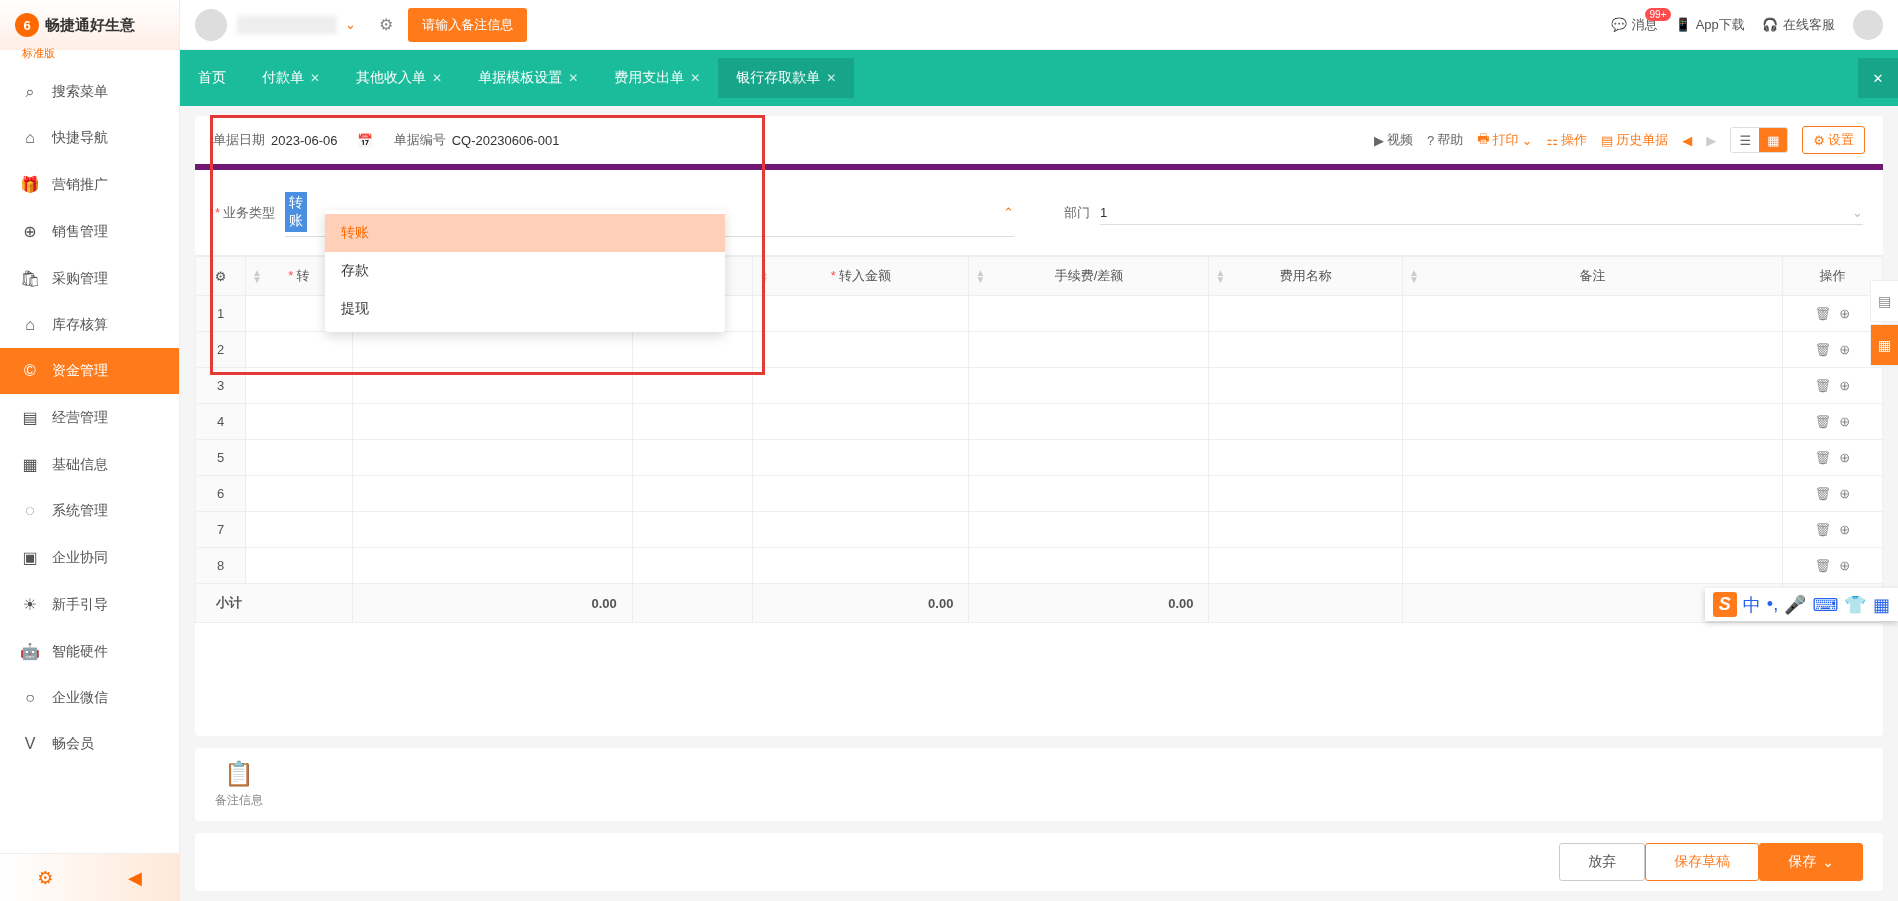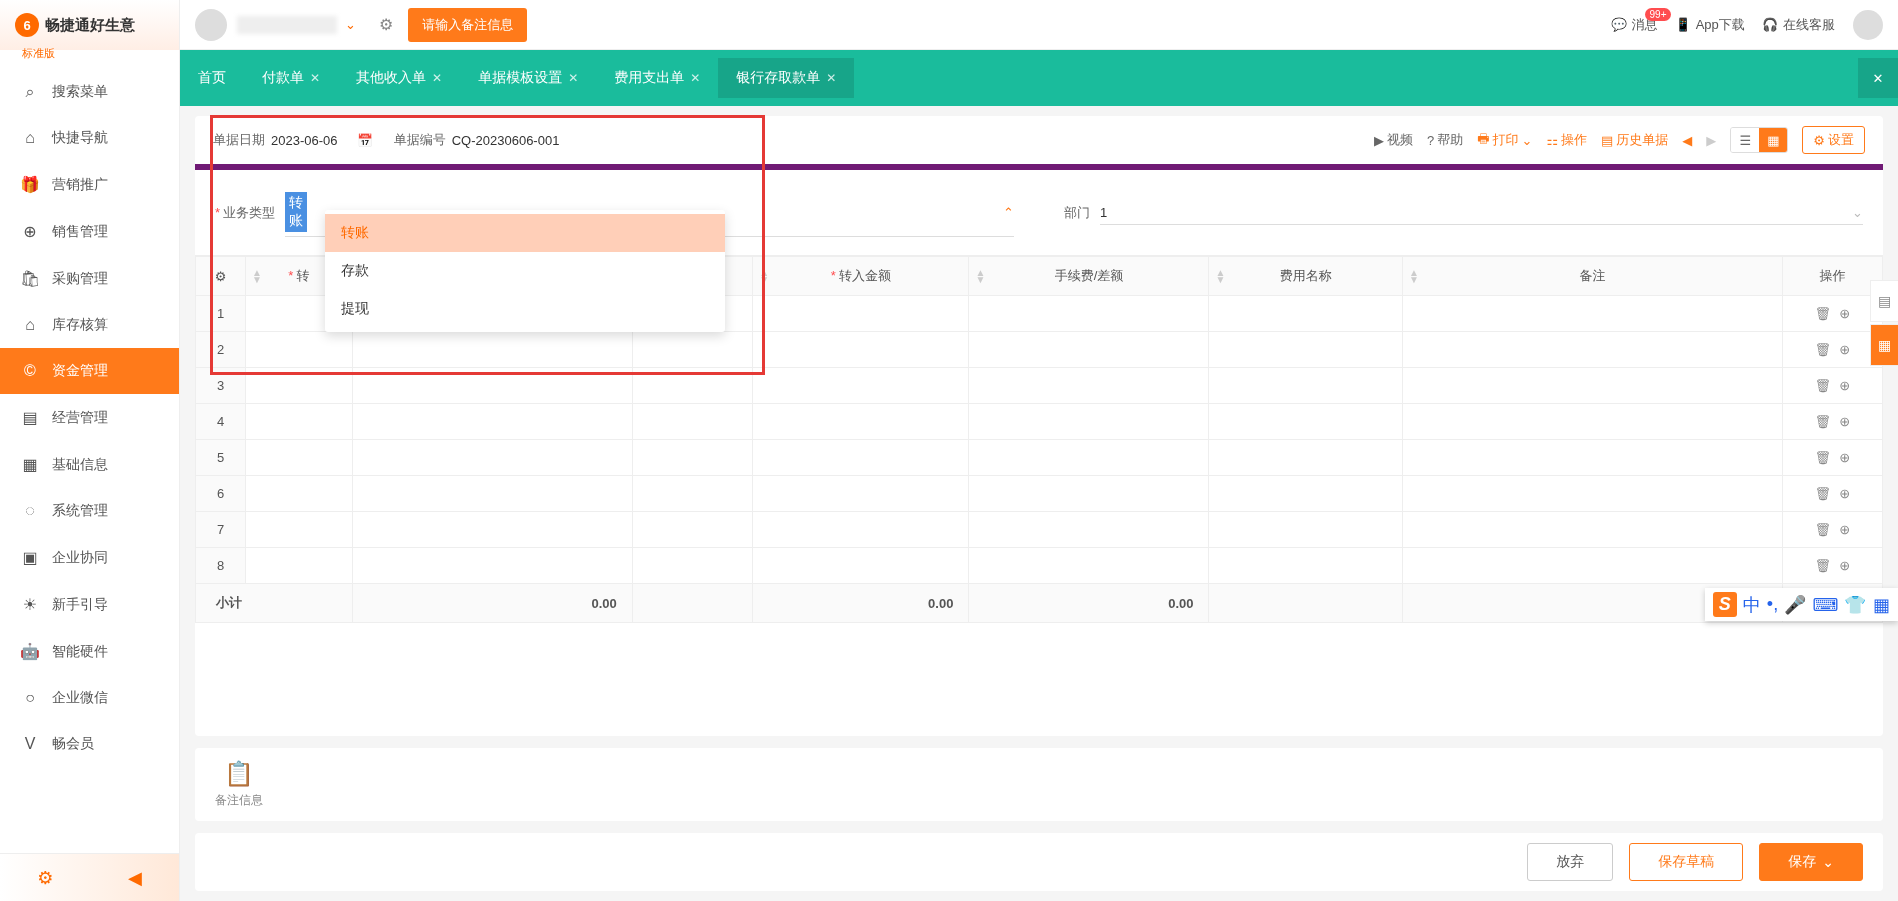--- a/index.html
+++ b/index.html
@@ -94,21 +94,21 @@
 
 
 .remark-box { background: #fff; margin-top: 12px; border-radius: 4px; display: flex; align-items: center; padding: 12px 20px; }
 .remark-icon { display: flex; flex-direction: column; align-items: center; color: #1abc9c; margin-right: 20px; }
 .remark-icon .ri-svg { font-size: 24px; }
 .remark-icon .ri-txt { font-size: 12px; color: #888; margin-top: 4px; }
 .remark-input { flex: 1; border: none; outline: none; font-size: 14px; color: #333; }
 .remark-input::placeholder { color: #bbb; }
 
 
-.footer-btns { background: #fff; margin-top: 12px; border-radius: 4px; display: flex; justify-content: flex-end; padding: 10px 20px; gap: 16px; }
+.footer-btns { background: #fff; margin-top: 12px; border-radius: 4px; display: flex; justify-content: flex-end; padding: 10px 20px; gap: 0; }
 .btn { padding: 9px 28px; border-radius: 3px; cursor: pointer; font-size: 14px; }
 .btn-plain { background: #fff; border: 1px solid #ccc; color: #555; }
 .btn-outline { background: #fff; border: 1px solid #ff7a1a; color: #ff7a1a; }
 .btn-primary { background: #ff7a1a; border: 1px solid #ff7a1a; color: #fff; display: flex; align-items: center; gap: 6px; }
 
 
 .side-tray { position: absolute; right: 0; top: 280px; display: flex; flex-direction: column; gap: 2px; }
 .tray-item { width: 28px; height: 42px; background: #fff; border: 1px solid #eee; border-right: none; display: flex; align-items: center; justify-content: center; color: #888; cursor: pointer; font-size: 14px; }
 .tray-item.orange { background: #ff7a1a; color: #fff; }
 .ime-bar { position: absolute; right: 0; bottom: 280px; display: flex; align-items: center; gap: 6px; background: #fff; padding: 4px 8px; box-shadow: 0 2px 6px rgba(0,0,0,.2); }

